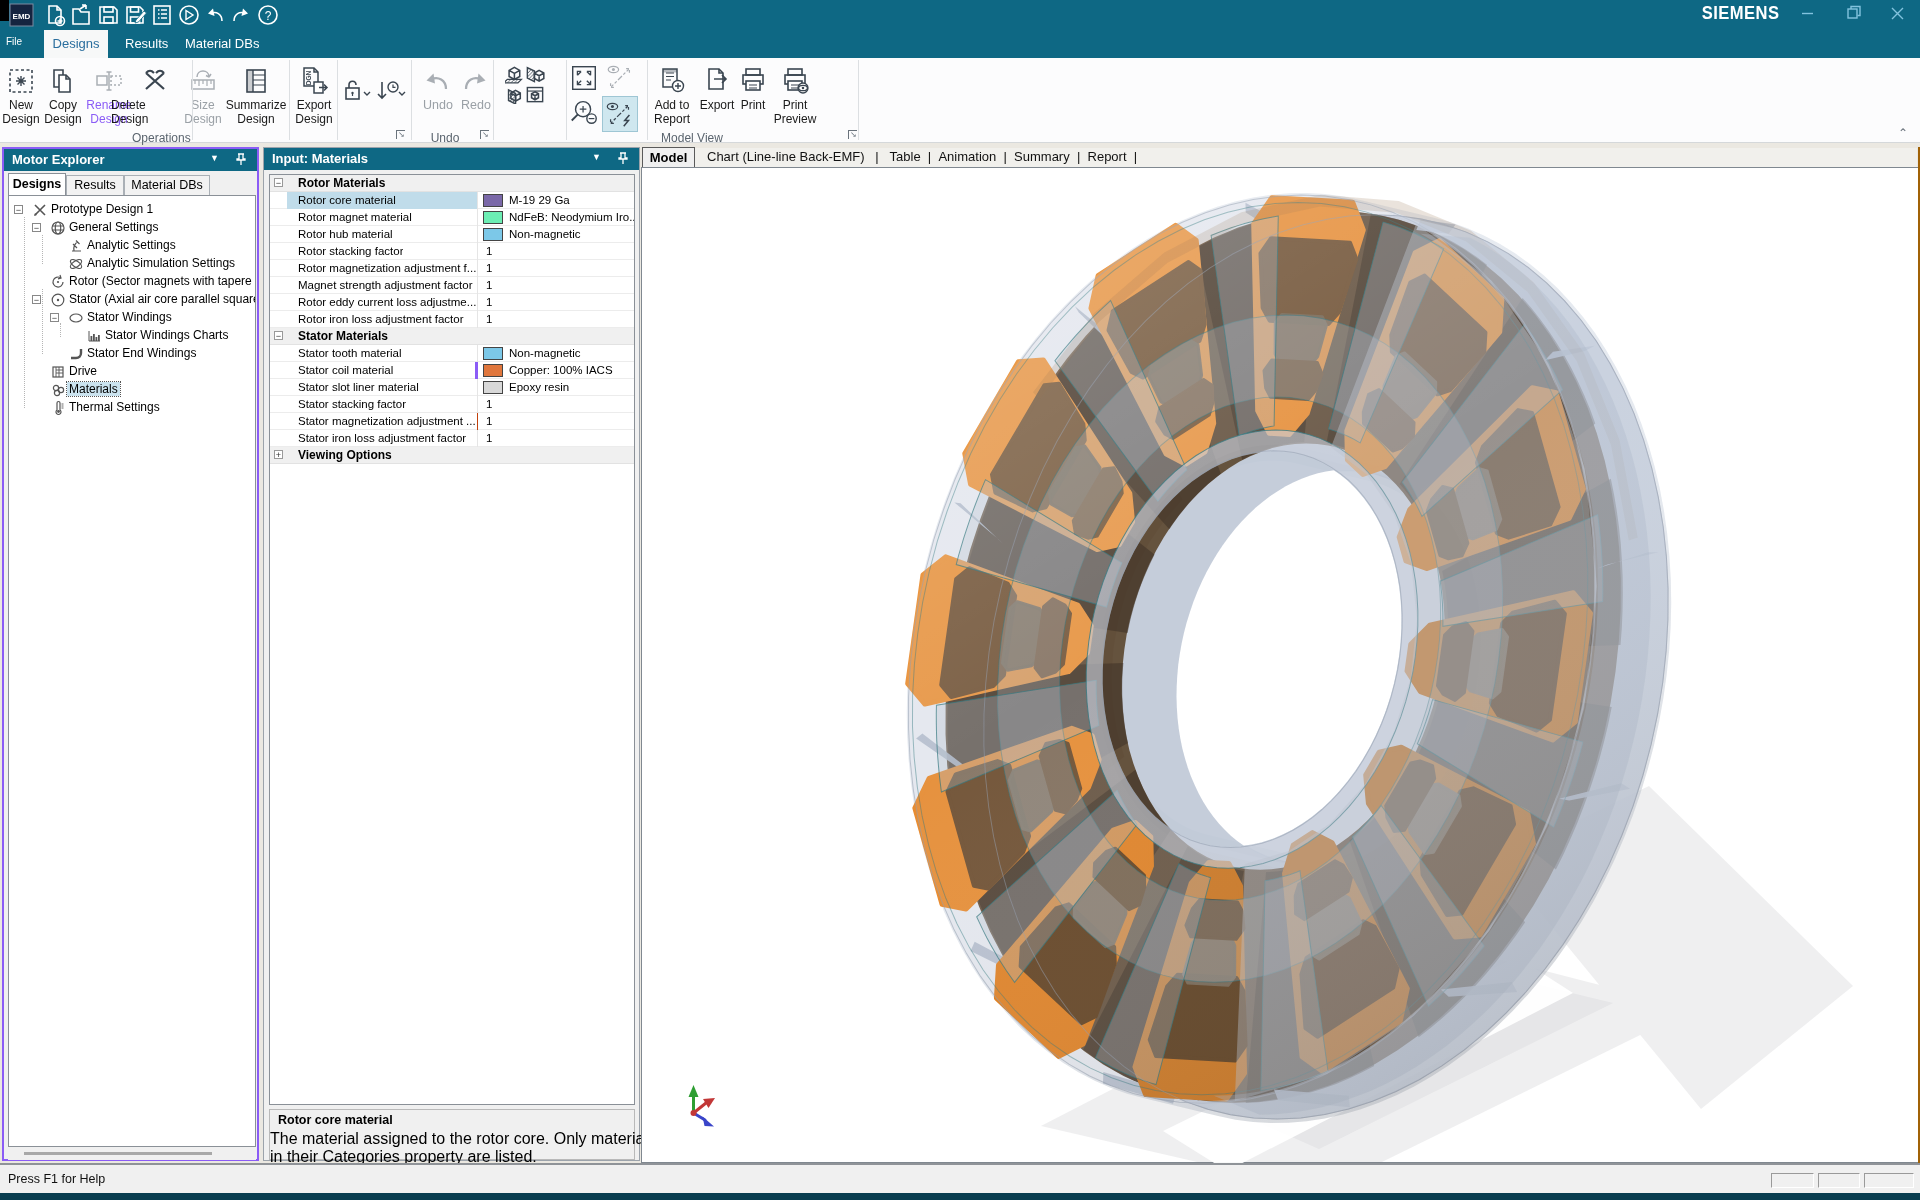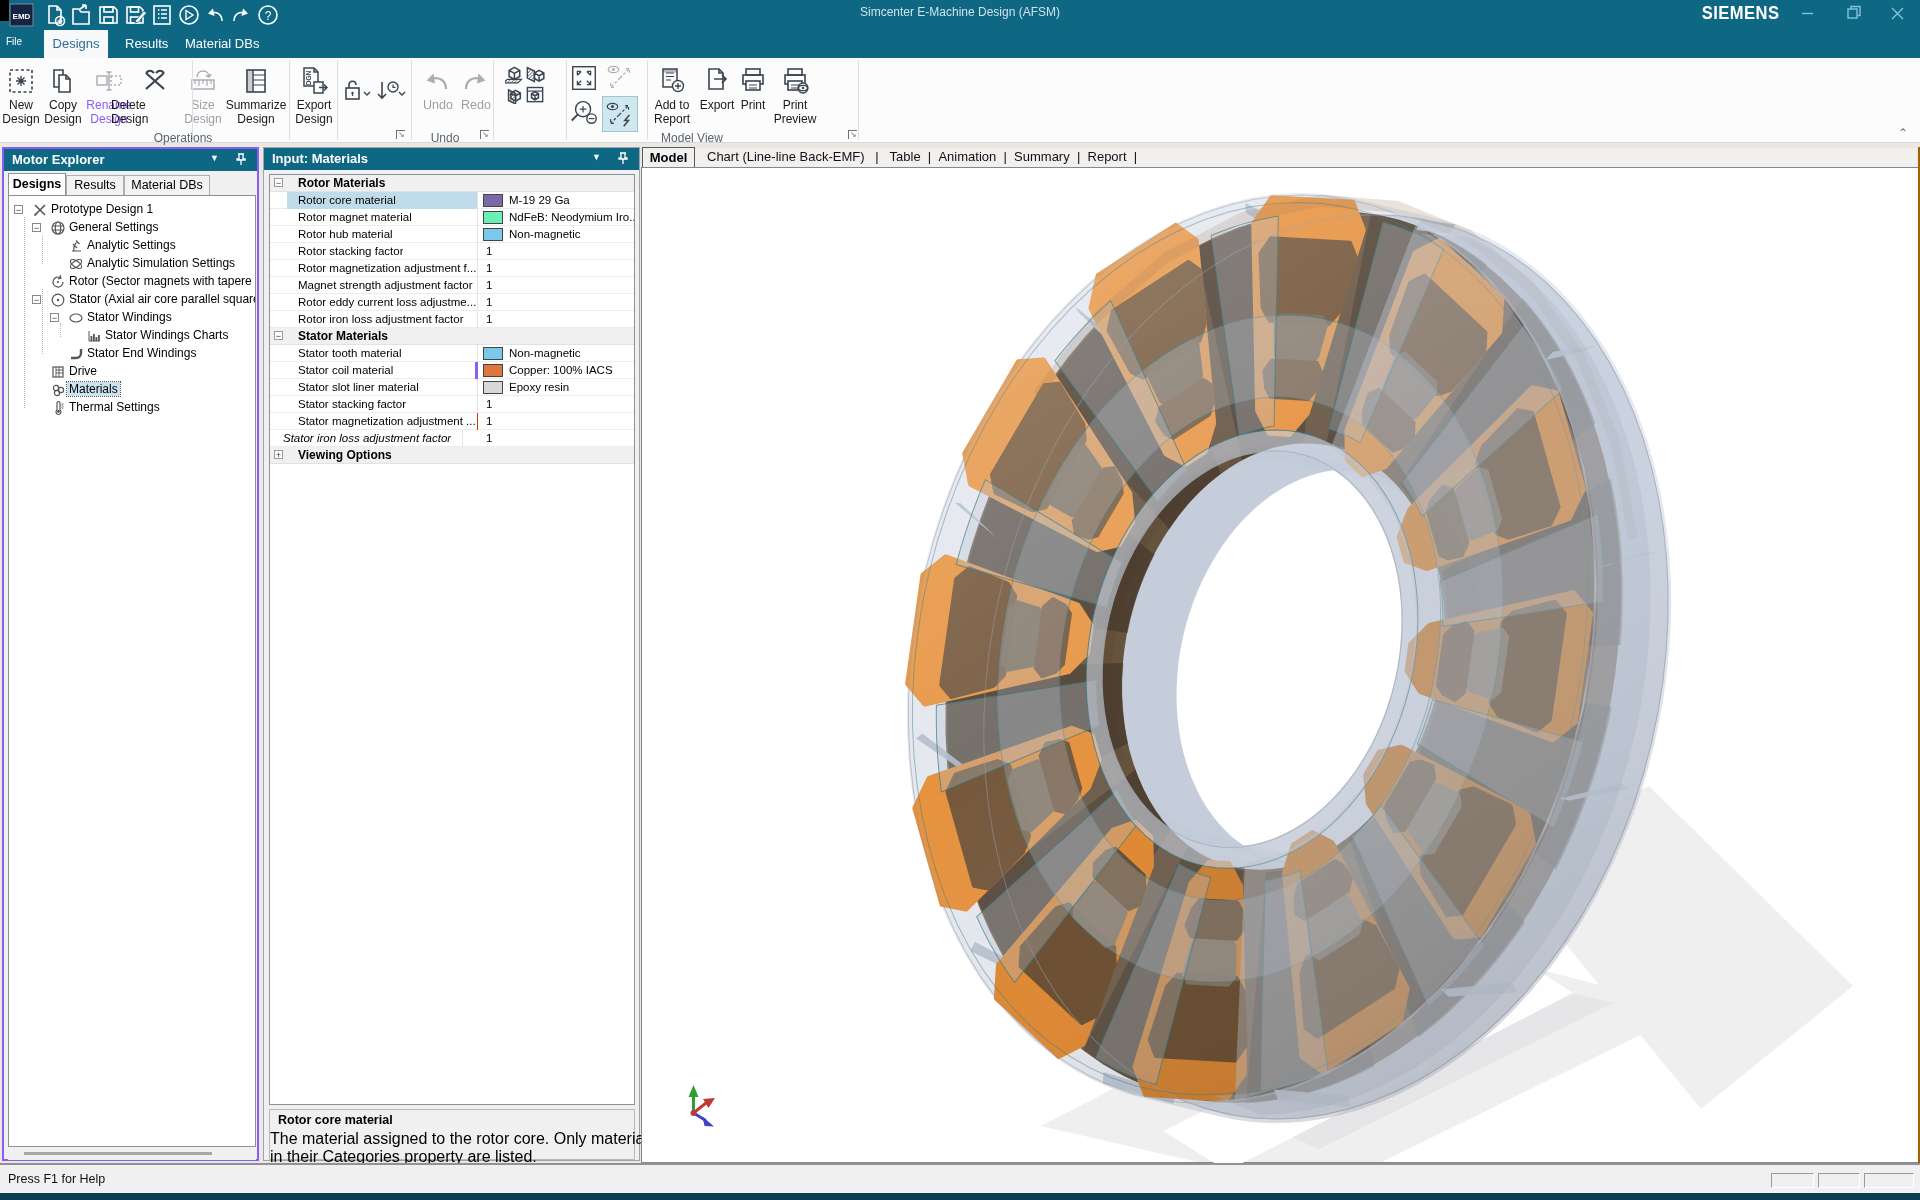--- a/index.html
+++ b/index.html
@@ -31,21 +31,20 @@
       <path d="M158,10 h1.5 M161,10 h6 M158,14 h1.5 M161,14 h6 M158,18 h1.5 M161,18 h6" stroke="#fff" stroke-width="1.4"></path>
       <circle cx="189" cy="15" r="9" fill="none" stroke="#ffffff" stroke-width="1.6"></circle>
       <path d="M186,10.5 l7,4.5 -7,4.5 z" fill="none" stroke="#ffffff" stroke-width="1.4"></path>
       <path d="M222,21 c0,-7 -6,-10 -11,-7.5" fill="none" stroke="#ffffff" stroke-width="1.6"></path>
       <path d="M213,8.5 L208,13.5 L214.5,16 Z" fill="#fff"></path>
       <path d="M234,21 c0,-7 6,-10 11,-7.5" fill="none" stroke="#ffffff" stroke-width="1.6"></path>
       <path d="M243,8.5 L248,13.5 L241.5,16 Z" fill="#fff"></path>
       <circle cx="268" cy="15" r="9" fill="none" stroke="#ffffff" stroke-width="1.6"></circle>
       <text x="268" y="19.5" font-size="12" fill="#fff" text-anchor="middle" font-family="Liberation Sans">?</text>
     </svg>
-  <div class="abs" style="left:0;top:5px;width:1920px;text-align:center;color:#cfe2ea;font-size:12px">Simcenter E-Machine Design (AFSM)</div>
   <div class="abs" style="right:140px;top:3px;color:#fff;font-weight:bold;font-size:18px;letter-spacing:0.5px;transform:scaleX(0.92);transform-origin:right">SIEMENS</div>
   <svg width="130" height="30" viewBox="0 0 130 30" style="position:absolute;right:8px;top:0">
       <line x1="20" y1="13.5" x2="31" y2="13.5" stroke="#82c3de" stroke-width="1.4" fill="none"></line>
       <rect x="66" y="9" width="9" height="9" stroke="#82c3de" stroke-width="1.4" fill="none"></rect>
       <path d="M69,9 v-2.5 h9 v9 h-2.5" stroke="#82c3de" stroke-width="1.4" fill="none"></path>
       <path d="M110,8 l11,11 M121,8 l-11,11" stroke="#82c3de" stroke-width="1.4" fill="none"></path>
     </svg>
 </div>
 
 <div class="abs" style="left:0;top:30px;width:1920px;height:28px;background:#0e6884">
@@ -192,21 +191,21 @@
       <path d="M27,18 l-5,6 h4 l-5,6" fill="none" stroke="#3a4550" stroke-width="1.6"></path>
     </svg>
     <div style="position:absolute;left:192px;top:2px;width:1px;height:80px;background:#dcdfe2"></div>
     <div style="position:absolute;left:289px;top:2px;width:1px;height:80px;background:#dcdfe2"></div>
     <div style="position:absolute;left:337px;top:2px;width:1px;height:80px;background:#dcdfe2"></div>
     <div style="position:absolute;left:411px;top:2px;width:1px;height:80px;background:#dcdfe2"></div>
     <div style="position:absolute;left:493px;top:2px;width:1px;height:80px;background:#dcdfe2"></div>
     <div style="position:absolute;left:566px;top:2px;width:1px;height:80px;background:#dcdfe2"></div>
     <div style="position:absolute;left:647px;top:2px;width:1px;height:80px;background:#dcdfe2"></div>
     <div style="position:absolute;left:858px;top:2px;width:1px;height:80px;background:#dcdfe2"></div>
-    <div style="position:absolute;left:113px;top:73px;width:140px;text-align:center;font-size:12px;color:#5a646e">Operations</div>
+    <div style="position:absolute;left:132px;top:73px;width:140px;font-size:12px;color:#5a646e">Operations</div>
     <div style="position:absolute;left:375px;top:73px;width:140px;text-align:center;font-size:12px;color:#5a646e">Undo</div>
     <div style="position:absolute;left:622px;top:73px;width:140px;text-align:center;font-size:12px;color:#5a646e">Model View</div>
     <div style="position:absolute;left:396px;top:72px;width:9px;height:9px;border-left:1px solid #6a737c;border-top:1px solid #6a737c"></div>
     <div style="position:absolute;left:398px;top:72px;color:#6a737c;font-size:8px">↘</div>
     <div style="position:absolute;left:480px;top:72px;width:9px;height:9px;border-left:1px solid #6a737c;border-top:1px solid #6a737c"></div>
     <div style="position:absolute;left:482px;top:72px;color:#6a737c;font-size:8px">↘</div>
     <div style="position:absolute;left:848px;top:72px;width:9px;height:9px;border-left:1px solid #6a737c;border-top:1px solid #6a737c"></div>
     <div style="position:absolute;left:850px;top:72px;color:#6a737c;font-size:8px">↘</div>
     <div style="position:absolute;right:12px;top:68px;color:#6a737c;font-size:12px">⌃</div>
 </div>
@@ -421,21 +420,21 @@
         </div>
         <span style="position:absolute;left:216px;top:2px;font-size:11.5px;white-space:nowrap">1</span>
       </div>
       <div style="position:absolute;top:238px;left:0;right:0;height:17px;background:#fff;border-bottom:1px solid #ececec">
         <div style="position:absolute;left:17px;top:0;width:191px;height:17px;border-right:1px solid #c2410c;">
           <span style="position:absolute;left:11px;top:2px;font-size:11.5px;white-space:nowrap;overflow:hidden;max-width:178px;display:inline-block">Stator magnetization adjustment ...</span>
         </div>
         <span style="position:absolute;left:216px;top:2px;font-size:11.5px;white-space:nowrap">1</span>
       </div>
       <div style="position:absolute;top:255px;left:0;right:0;height:17px;background:#fff;border-bottom:1px solid #ececec">
-        <div style="position:absolute;left:2px;top:0;width:191px;height:17px;border-right:1px solid #e5e5e5;font-style:italic;">
+        <div style="position:absolute;left:17px;top:0;width:191px;height:17px;border-right:1px solid #e5e5e5;">
           <span style="position:absolute;left:11px;top:2px;font-size:11.5px;white-space:nowrap;overflow:hidden;max-width:178px;display:inline-block">Stator iron loss adjustment factor</span>
         </div>
         <span style="position:absolute;left:216px;top:2px;font-size:11.5px;white-space:nowrap">1</span>
       </div>
       <div style="position:absolute;top:272px;left:0;right:0;height:17px;background:#f0f0f0;border-bottom:1px solid #e2e2e2">
         <span style="position:absolute;left:4px;top:3px;width:9px;height:9px;border:1px solid #999;background:#fff;font-size:9px;line-height:8px;text-align:center;color:#333">+</span>
         <span style="position:absolute;left:28px;top:1px;font-weight:bold;font-size:12px">Viewing Options</span>
       </div>
   </div>
   <div class="abs" style="left:5px;top:961px;width:366px;height:51px;background:#f0f0f0;border:1px solid #b9b9b9">

